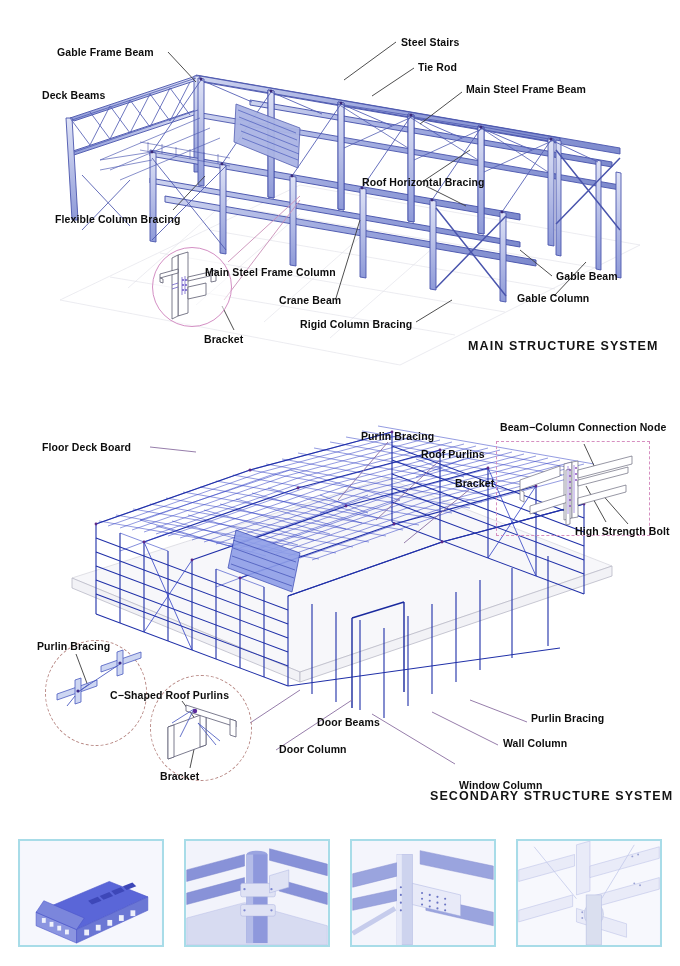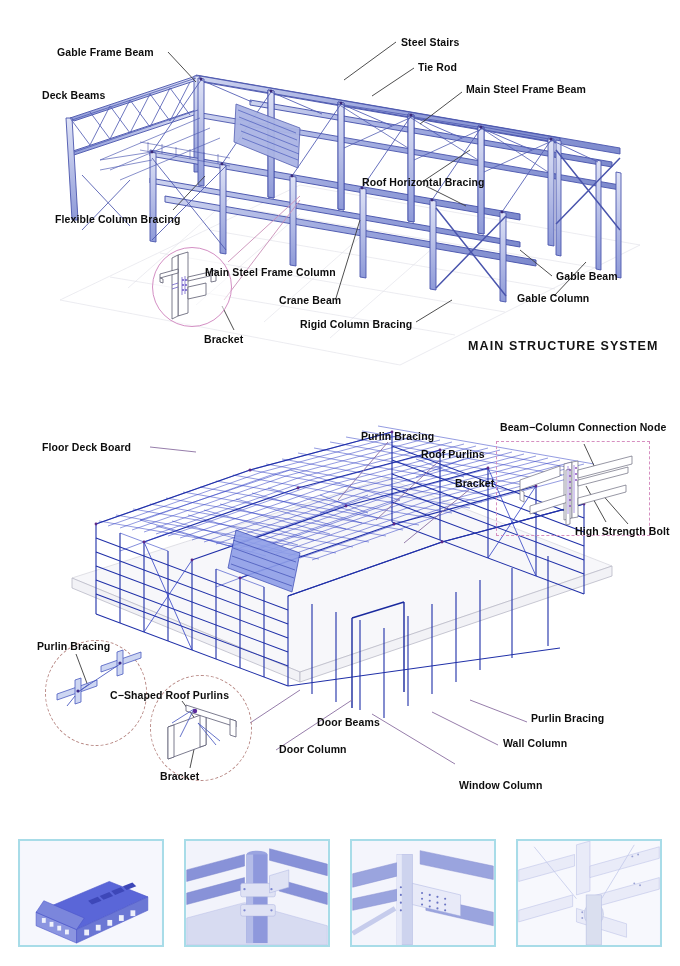--- a/index.html
+++ b/index.html
@@ -512,20 +512,21 @@
   <div class="lbl" style="left:556px;top:526px;margin-left:19px;">High Strength Bolt</div>
   <div class="lbl" style="left:37px;top:641px;">Purlin Bracing</div>
   <div class="lbl" style="left:110px;top:690px;">C−Shaped Roof Purlins</div>
   <div class="lbl" style="left:269px;top:717px;margin-left:48px;">Door Beams</div>
   <div class="lbl" style="left:160px;top:771px;">Bracket</div>
   <div class="lbl" style="left:279px;top:744px;">Door Column</div>
   <div class="lbl" style="left:531px;top:713px;">Purlin Bracing</div>
   <div class="lbl" style="left:503px;top:738px;">Wall Column</div>
   <div class="lbl" style="left:459px;top:760px;margin-top:20px;">Window Column</div>
 
+  <div class="sect-title" style="left:430px;top:789px;">SECONDARY  STRUCTURE  SYSTEM</div>
 
   <div class="photos">
 
     <div class="photo">
       <svg viewBox="0 0 146 108">
         <rect width="146" height="108" fill="#f6f7fd"></rect>
         <g stroke="#4a54c8" stroke-width=".6">
           <path d="M16 74 L58 92 L132 58 L92 42 Z" fill="#5a66d8"></path>
           <path d="M16 74 L16 88 L58 106 L58 92 Z" fill="#8b95e0"></path>
           <path d="M58 92 L58 106 L132 72 L132 58 Z" fill="#6b77d4"></path>

